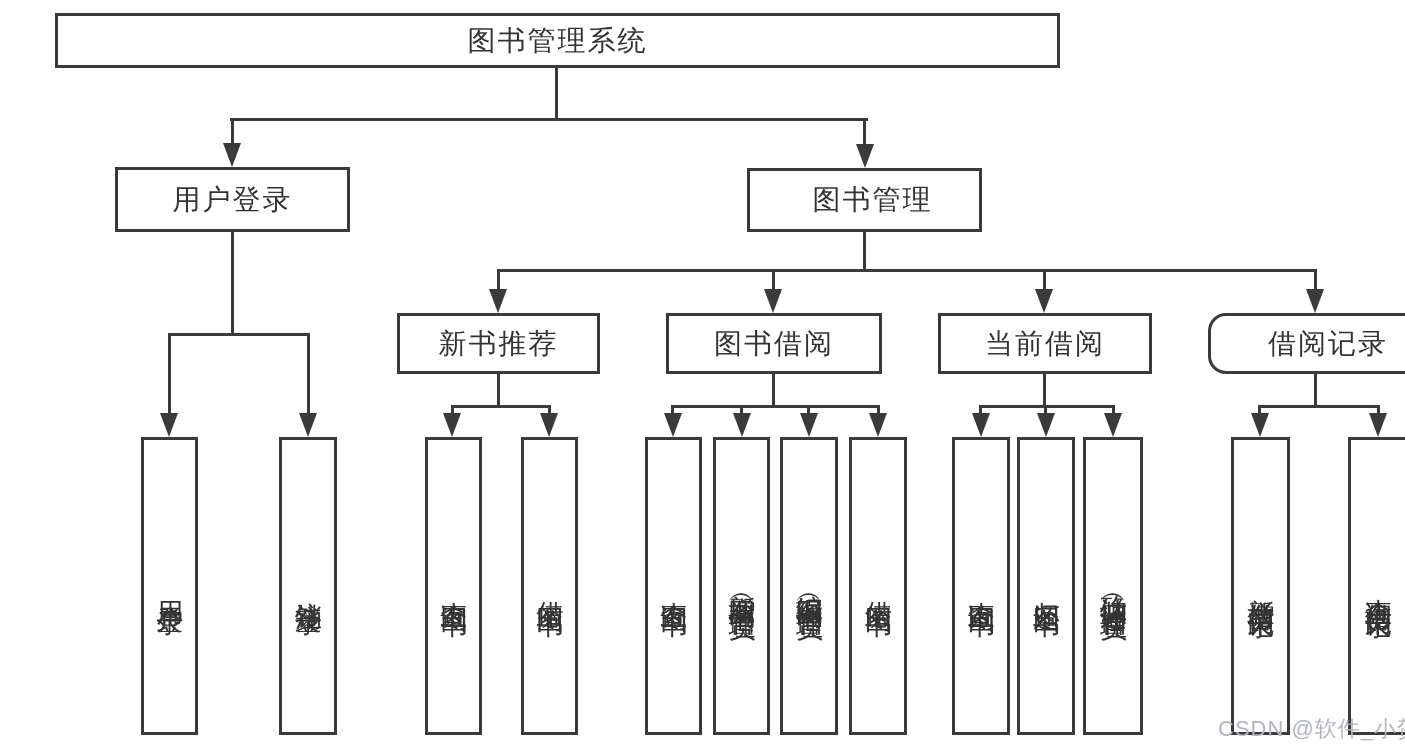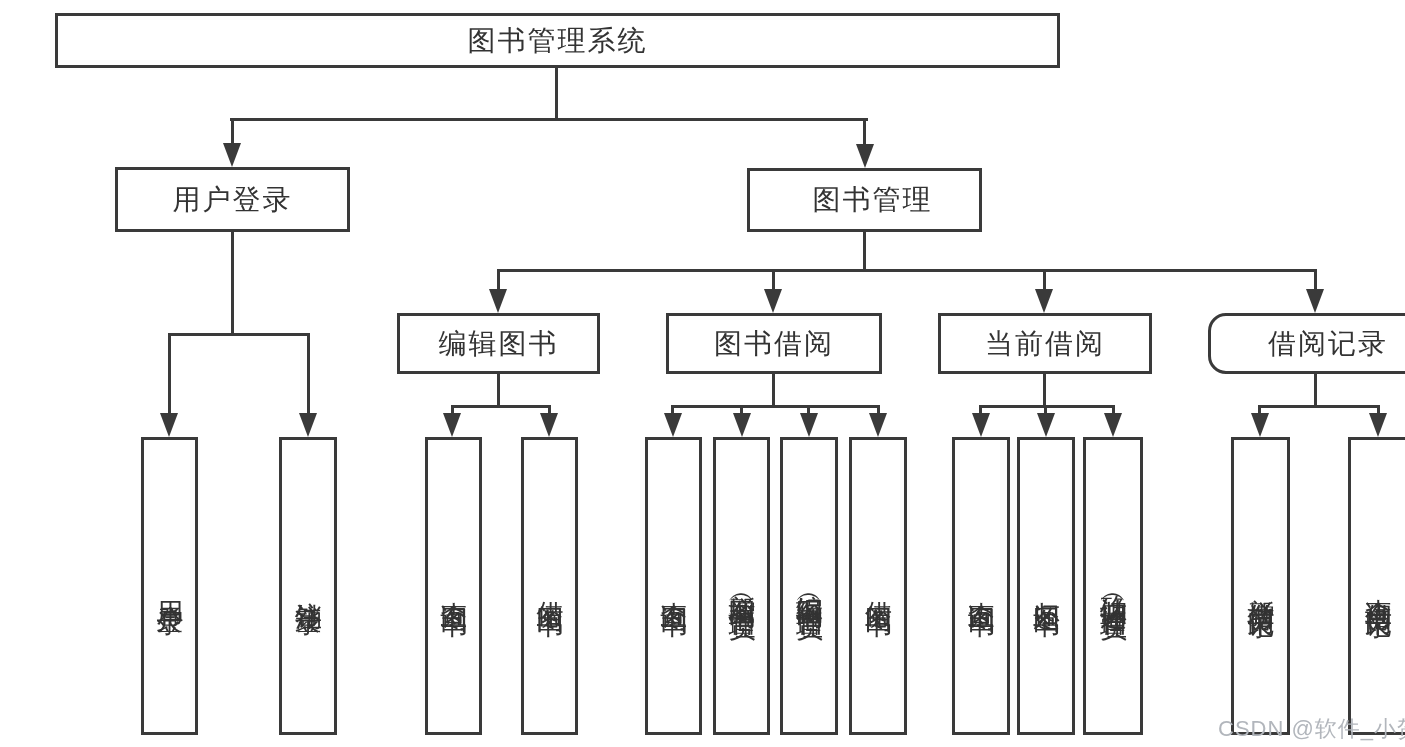--- a/index.html
+++ b/index.html
@@ -95,21 +95,21 @@
   <div class="vline" style="left:462px;top:269px;width:3px;height:22px;"></div>
   <div class="vline" style="left:737px;top:269px;width:3px;height:22px;"></div>
   <div class="vline" style="left:1008px;top:269px;width:3px;height:22px;"></div>
   <div class="vline" style="left:1279px;top:269px;width:3px;height:22px;"></div>
   <div class="arrow" style="left:454px;top:289px;"></div>
   <div class="arrow" style="left:729px;top:289px;"></div>
   <div class="arrow" style="left:1000px;top:289px;"></div>
   <div class="arrow" style="left:1271px;top:289px;"></div>
 
   <div class="box" style="left:362px;top:313px;width:203px;height:61px;">
-    <span>编辑图书</span>
+    <span>新书推荐</span>
   </div>
   <div class="box" style="left:903px;top:313px;width:214px;height:61px;">
     <span>当前借阅</span>
   </div>
   <div class="box" style="left:631px;top:313px;width:216px;height:61px;">
     <span>图书借阅</span>
   </div>
   <div class="box" style="left:1173px;top:313px;width:240px;height:61px;border-radius:18px;">
     <span>借阅记录</span>
   </div>

